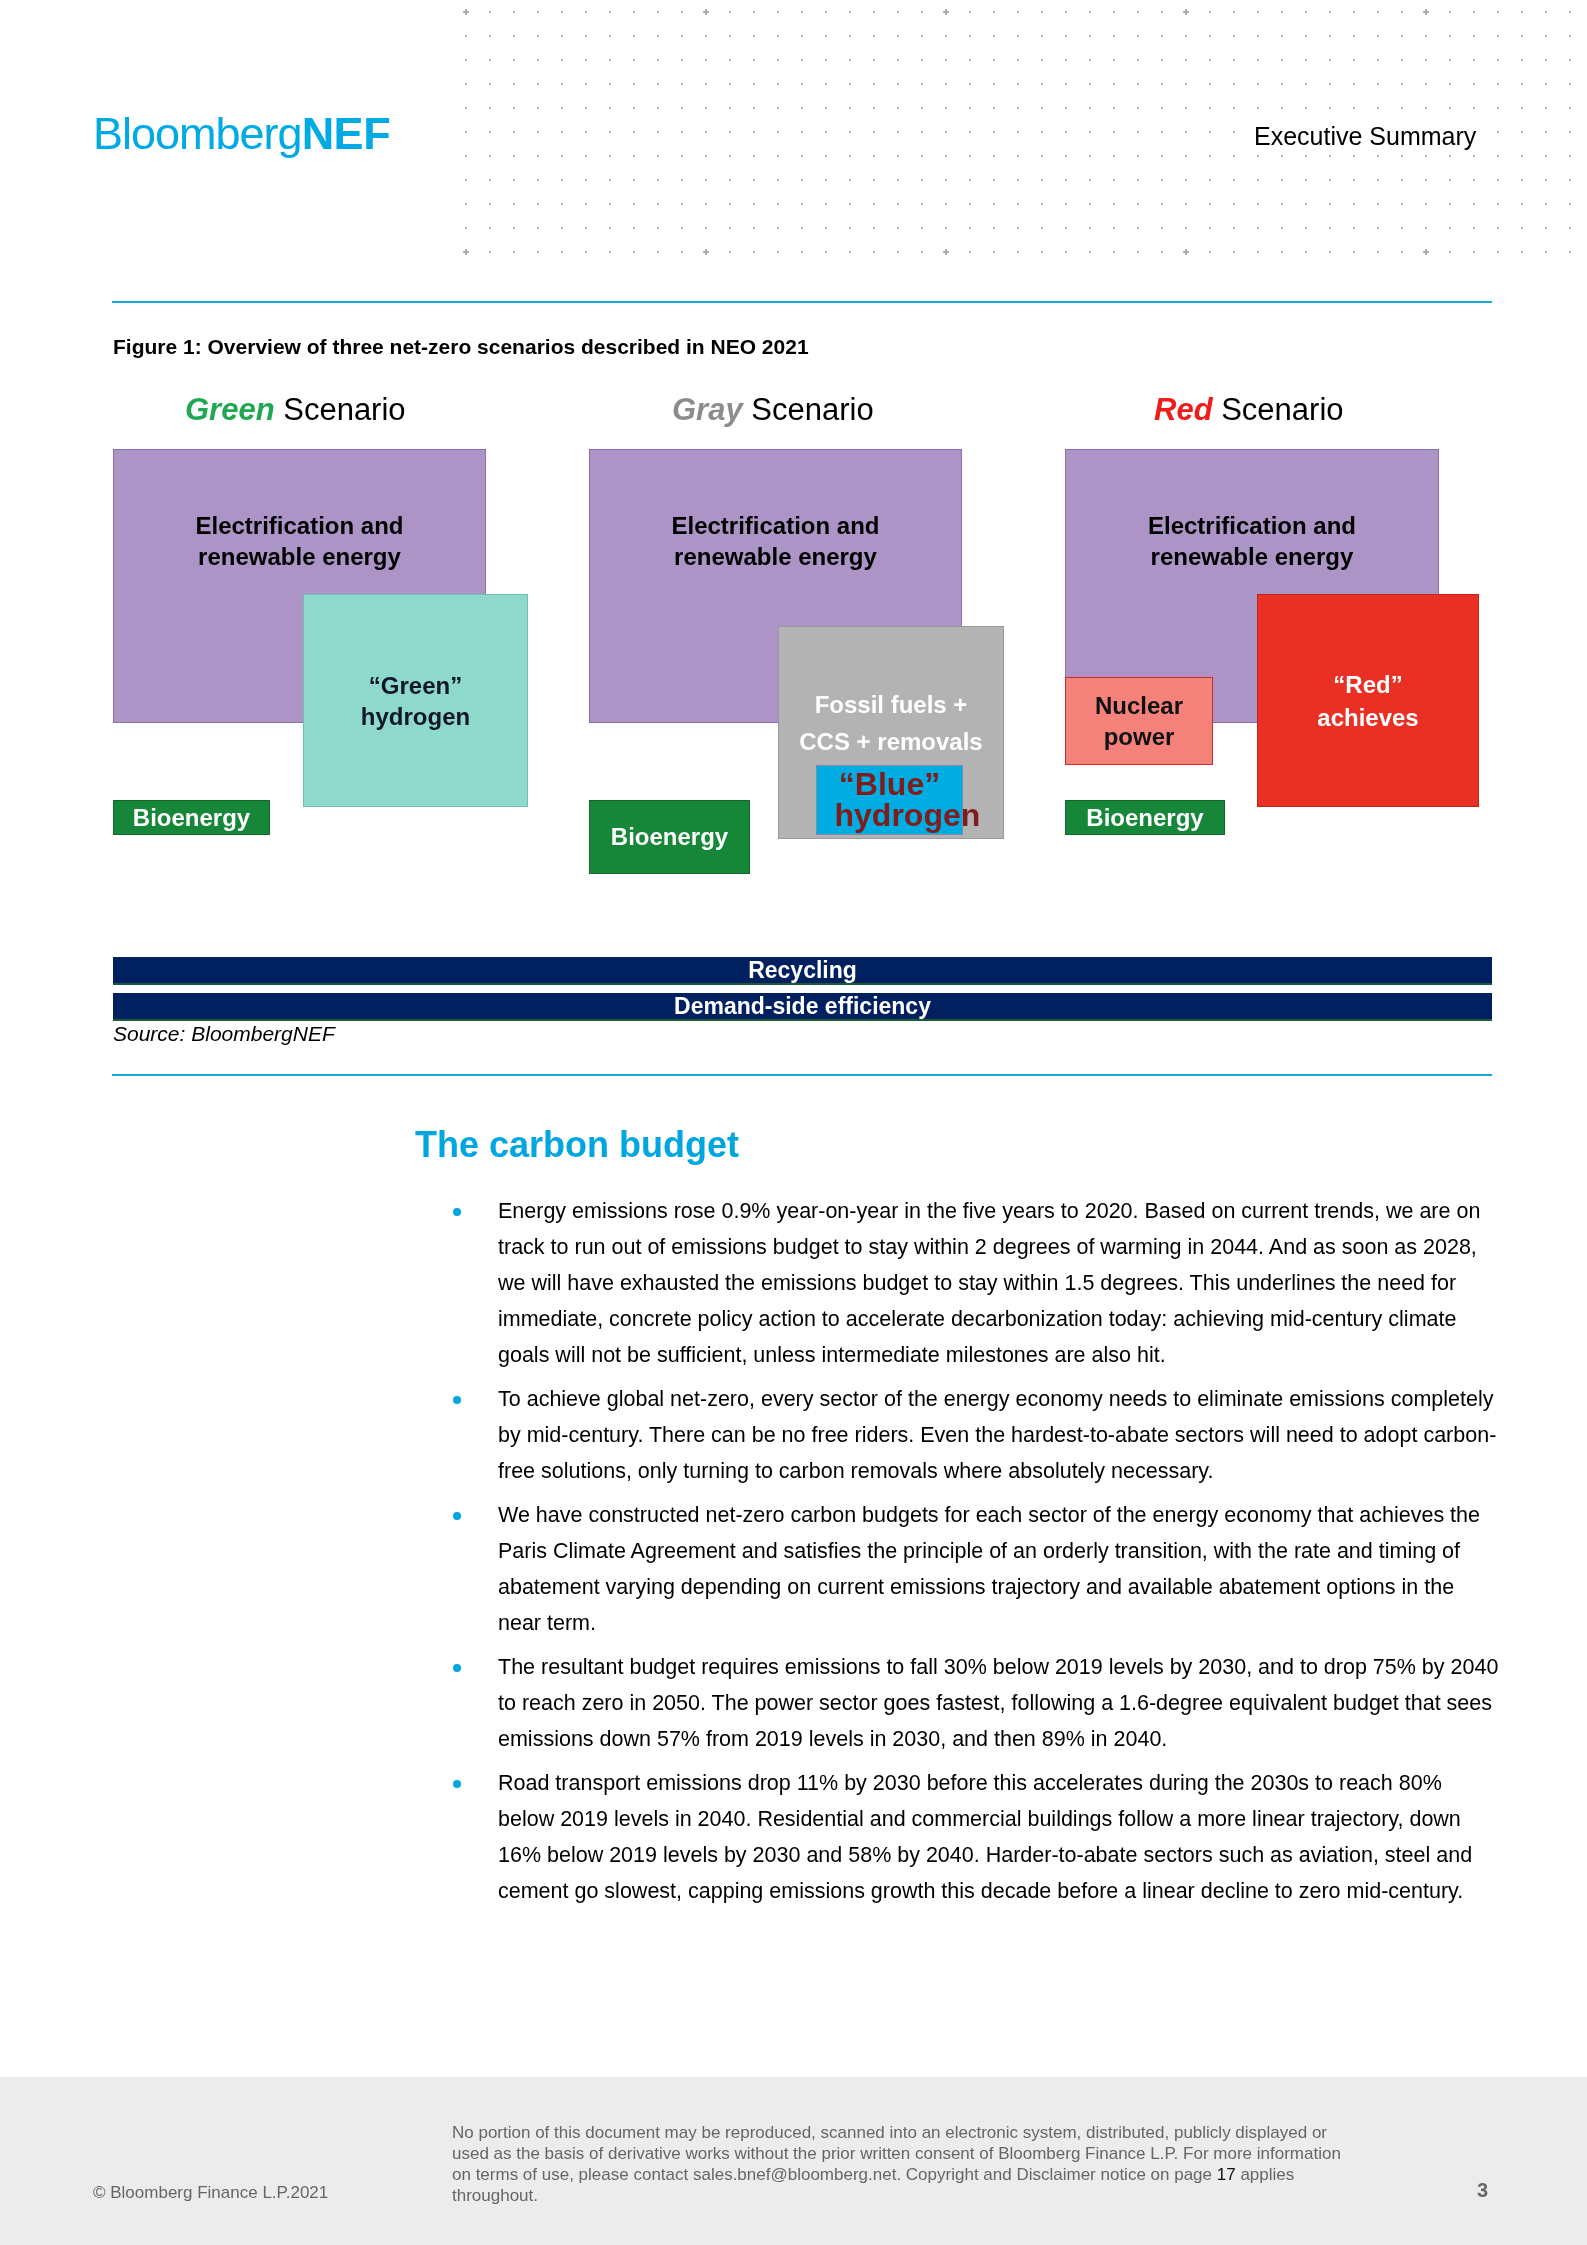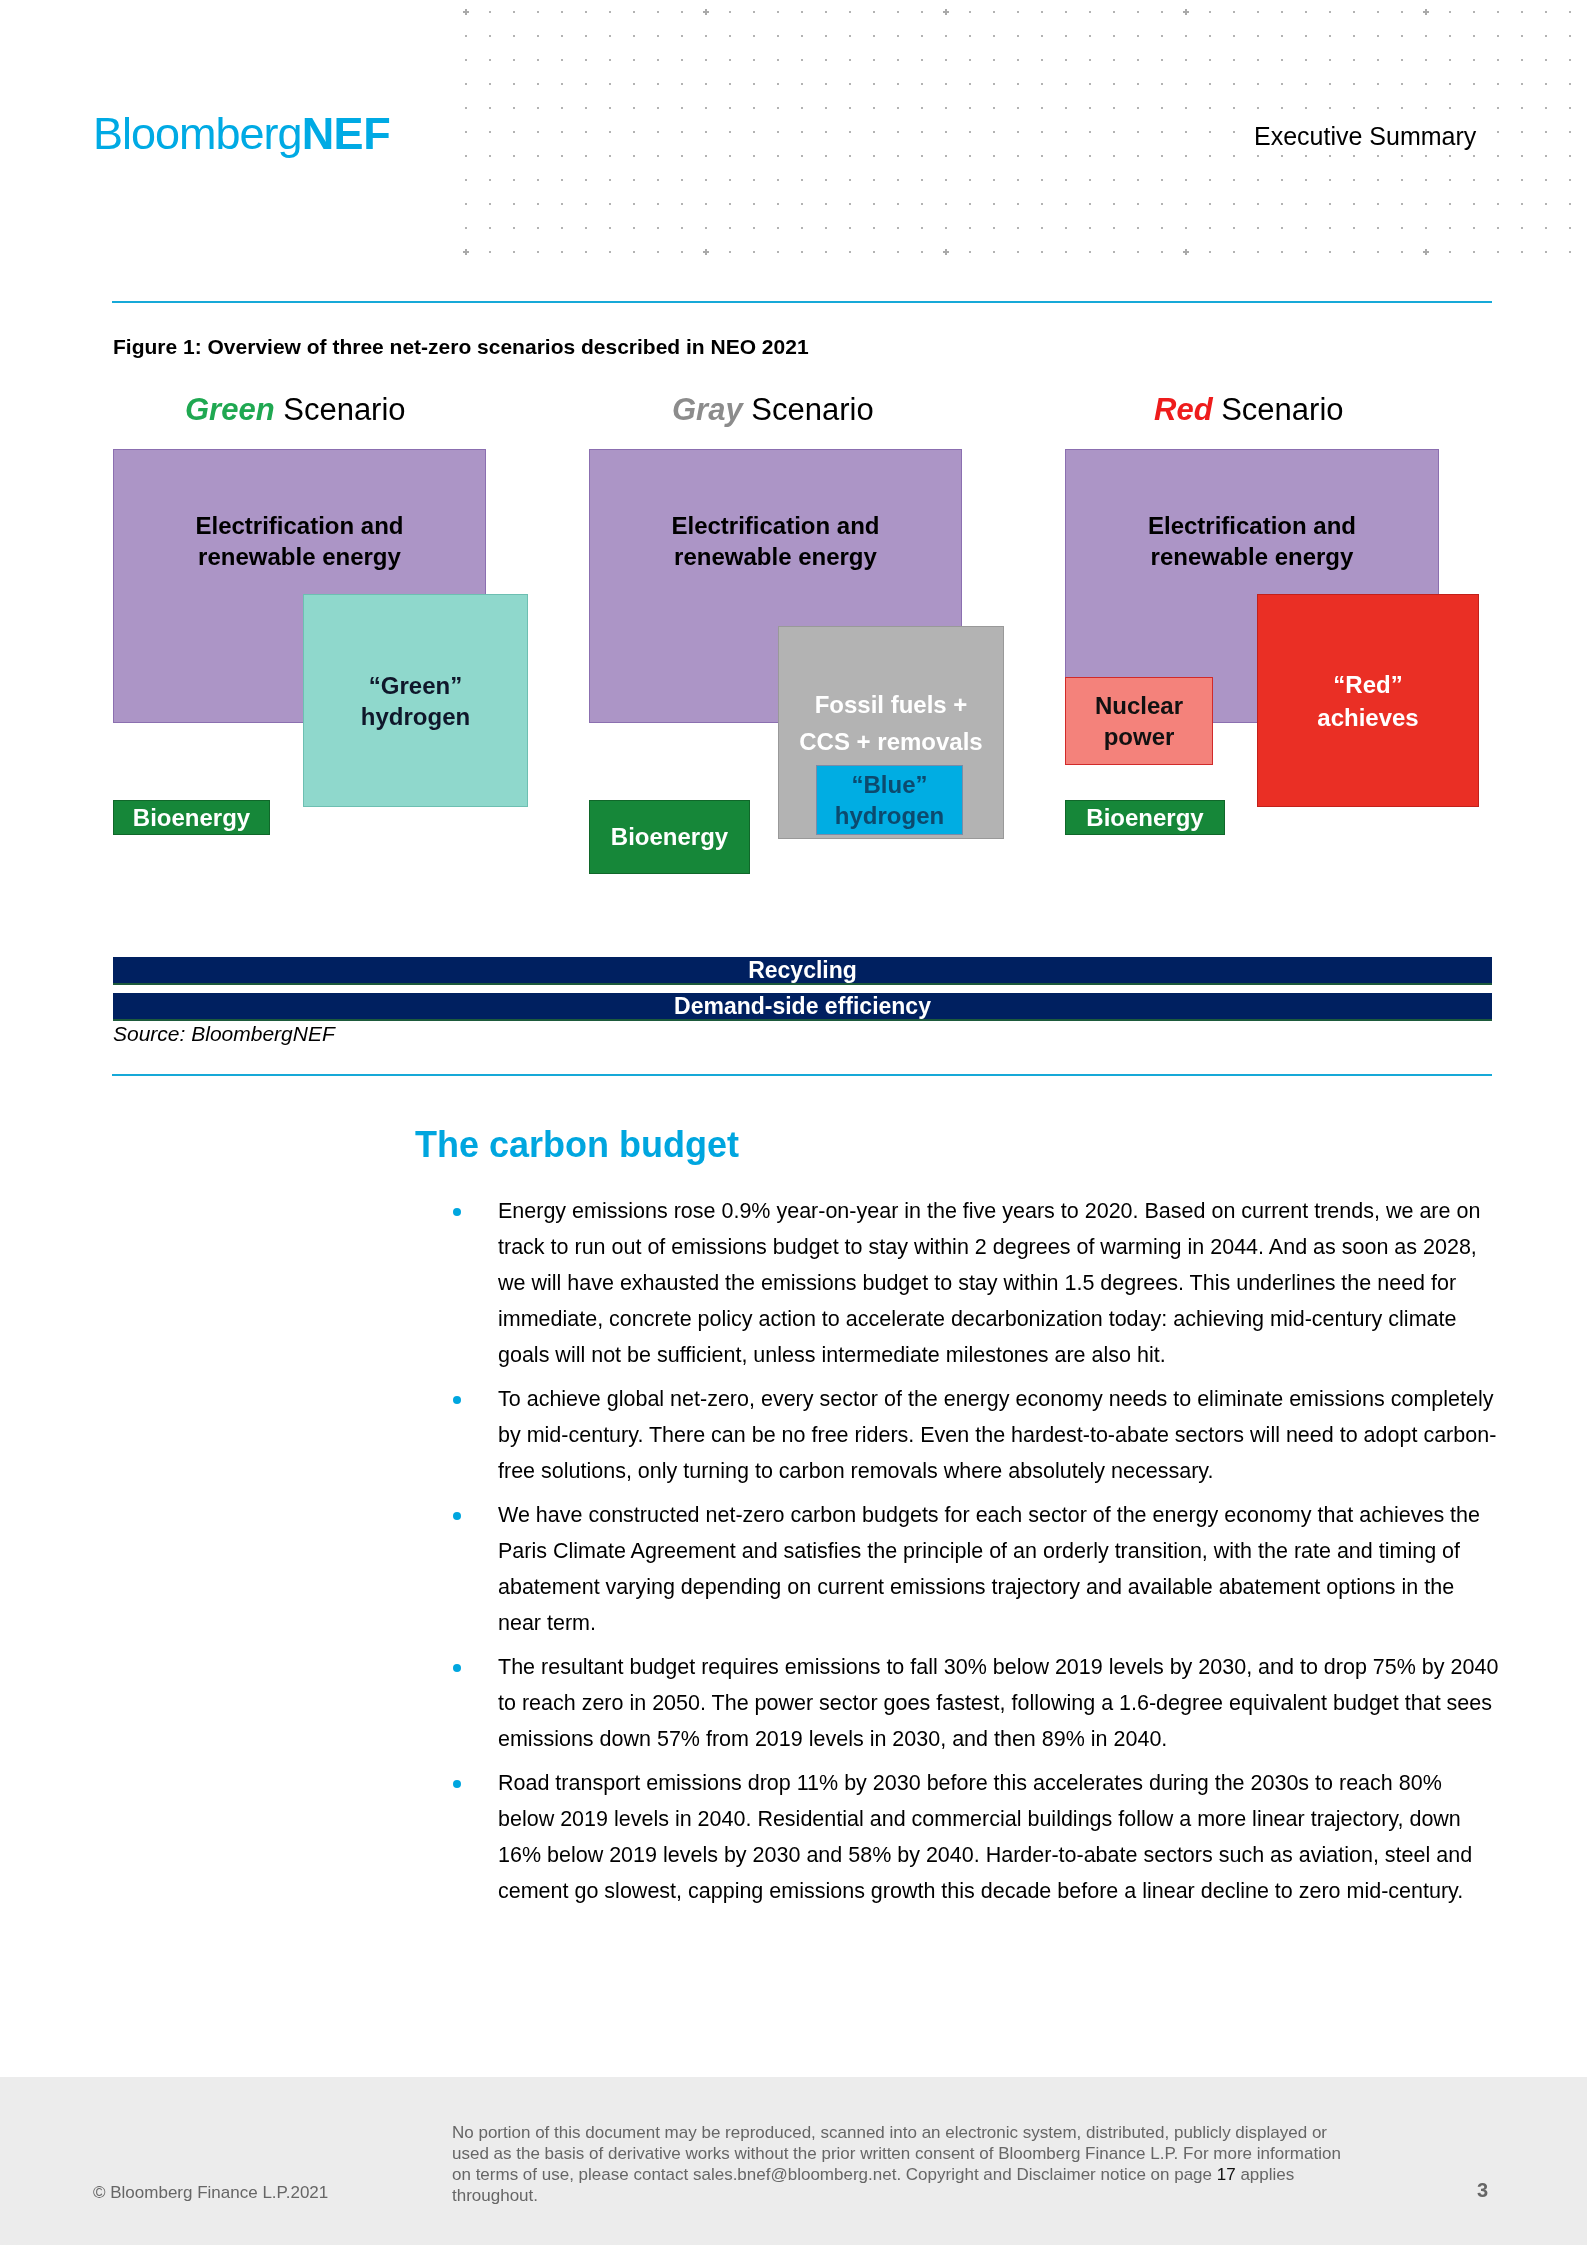--- a/index.html
+++ b/index.html
@@ -22,21 +22,21 @@
   .fig-caption { position:absolute; left:113px; top:335px; font-size:21px; font-weight:bold; }
   .scen-title { position:absolute; top:392px; font-size:31px; }
   .scen-title i { font-weight:bold; }
   .box {
     position:absolute; display:flex; align-items:center; justify-content:center;
     text-align:center; font-weight:bold; box-sizing:border-box;
   }
   .purple { background:#ac95c6; border:1.5px solid #8b6fb0; color:#000000; font-size:24px; line-height:31px; align-items:flex-start; padding-top:60px; }
   .teal { background:#8fd8cc; border:1.5px solid #6dbfb2; color:#0f172a; font-size:24px; line-height:31px; }
   .gray { background:#b3b3b3; border:1.5px solid #999; color:#fff; font-size:24px; line-height:37px;margin-top:32px; }
-  .blue { background:#00ade3; border:1.5px solid #7a8ca8; color:#0c4a6e; font-size:24px; line-height:31px; }
+  .blue { background:#00ade3; border:1.5px solid #7a8ca8; color:#7f1d1d; font-size:32px; line-height:31px; }
   .bio { background:#168739; border:1.5px solid #10672a; color:#fff; font-size:24px; }
   .nuclear { background:#f4827b; border:1.5px solid #d12a2a; color:#111; font-size:24px; line-height:31px; }
   .redh { background:#ea2f25; border:1.5px solid #c2201a; color:#fff; font-size:24px; line-height:33px; }
   .navy-bar {
     position:absolute; left:113px; width:1379px; background:#002060; color:#fff;
     font-weight:bold; font-size:23px; text-align:center; line-height:26px;
     border-bottom:2px solid #1d5a3b;
     margin-top:48px;
   }
   .source { position:absolute; left:113px; top:1022px; font-size:21px; font-style:italic; }

